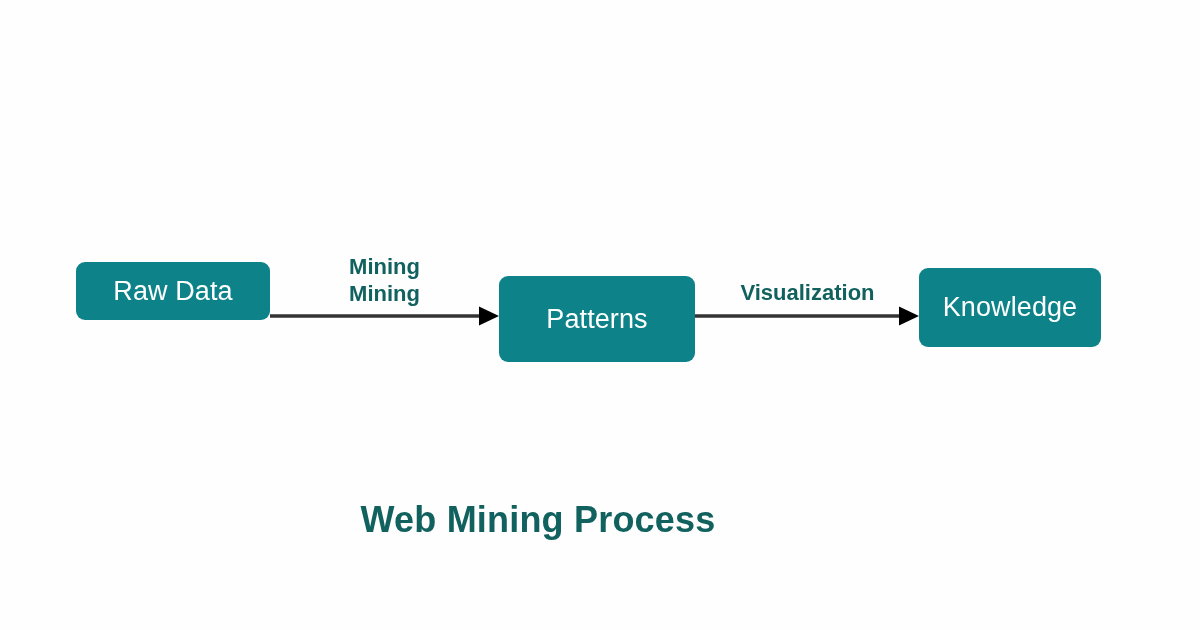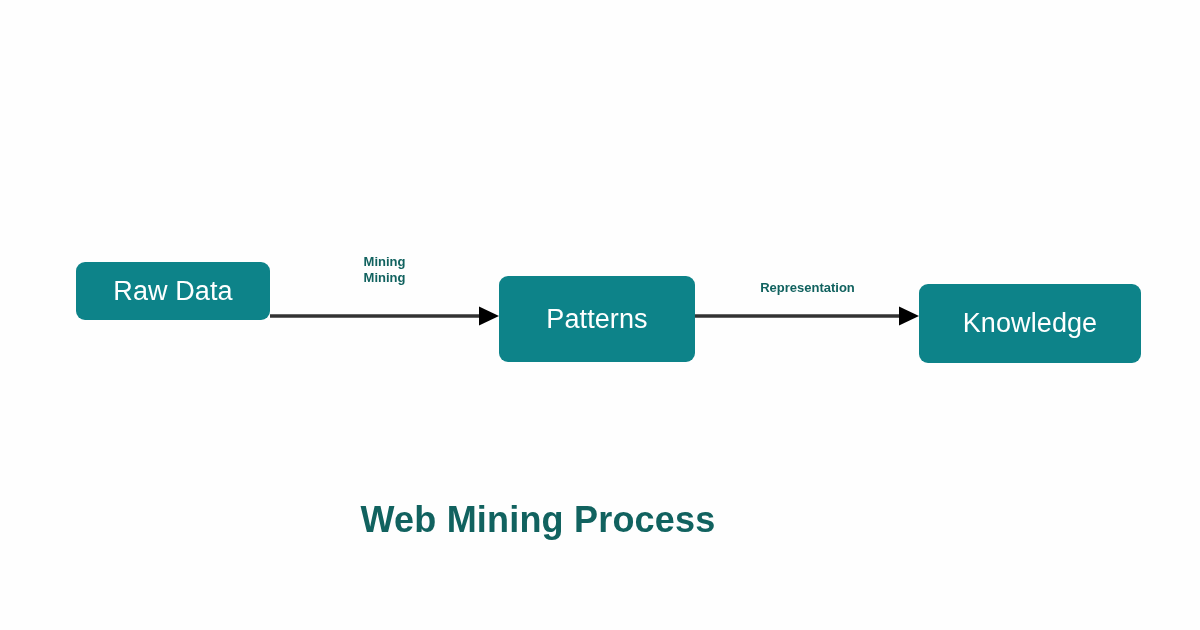--- a/index.html
+++ b/index.html
@@ -38,40 +38,40 @@
     color: #ffffff;
     font-size: 27px;
     font-weight: 400;
     line-height: 1;
     letter-spacing: 0.1px;
     white-space: nowrap;
   }
 
   #node-raw-data   { left: 76px;  top: 262px; width: 194px; height: 58px; }
   #node-patterns   { left: 499px; top: 276px; width: 196px; height: 86px; }
-  #node-knowledge  { left: 919px; top: 284px; width: 222px; height: 79px; }
+  #node-knowledge  { left: 919px; top: 268px; width: 182px; height: 79px; }
 
   
   .connector {
     position: absolute;
     height: 24px;
     display: block;
   }
   .connector svg {
     display: block;
     overflow: visible;
   }
   #connector-mining-tools { left: 270px; top: 304px; width: 229px; }
   #connector-representation { left: 695px; top: 304px; width: 224px; }
 
   
   .edge-label {
     position: absolute;
     color: #11625f;
-    font-size: 13px;
+    font-size: 22px;
     font-weight: 700;
     line-height: 1.22;
     text-align: center;
     white-space: nowrap;
   }
   #label-mining-tools {
     left: 270px;
     top: 254px;
     width: 229px;
     text-align: center;
@@ -123,21 +123,21 @@
       <line x1="0" y1="12" x2="213" y2="12" stroke="#333333" stroke-width="3.4"></line>
       <polygon points="209,2.5 229,12 209,21.5" fill="#000000"></polygon>
     </svg>
   </div>
 
   <div class="node-box" id="node-patterns">
     <span class="node-label">Patterns</span>
   </div>
 
   <div class="edge-label" id="label-representation-top">
-    <span>Representation</span>
+    <span>Visualization</span>
   </div>
 
   <div class="connector" id="connector-representation">
     <svg width="224" height="24" viewBox="0 0 224 24">
       <line x1="0" y1="12" x2="208" y2="12" stroke="#333333" stroke-width="3.4"></line>
       <polygon points="204,2.5 224,12 204,21.5" fill="#000000"></polygon>
     </svg>
   </div>
 
 

